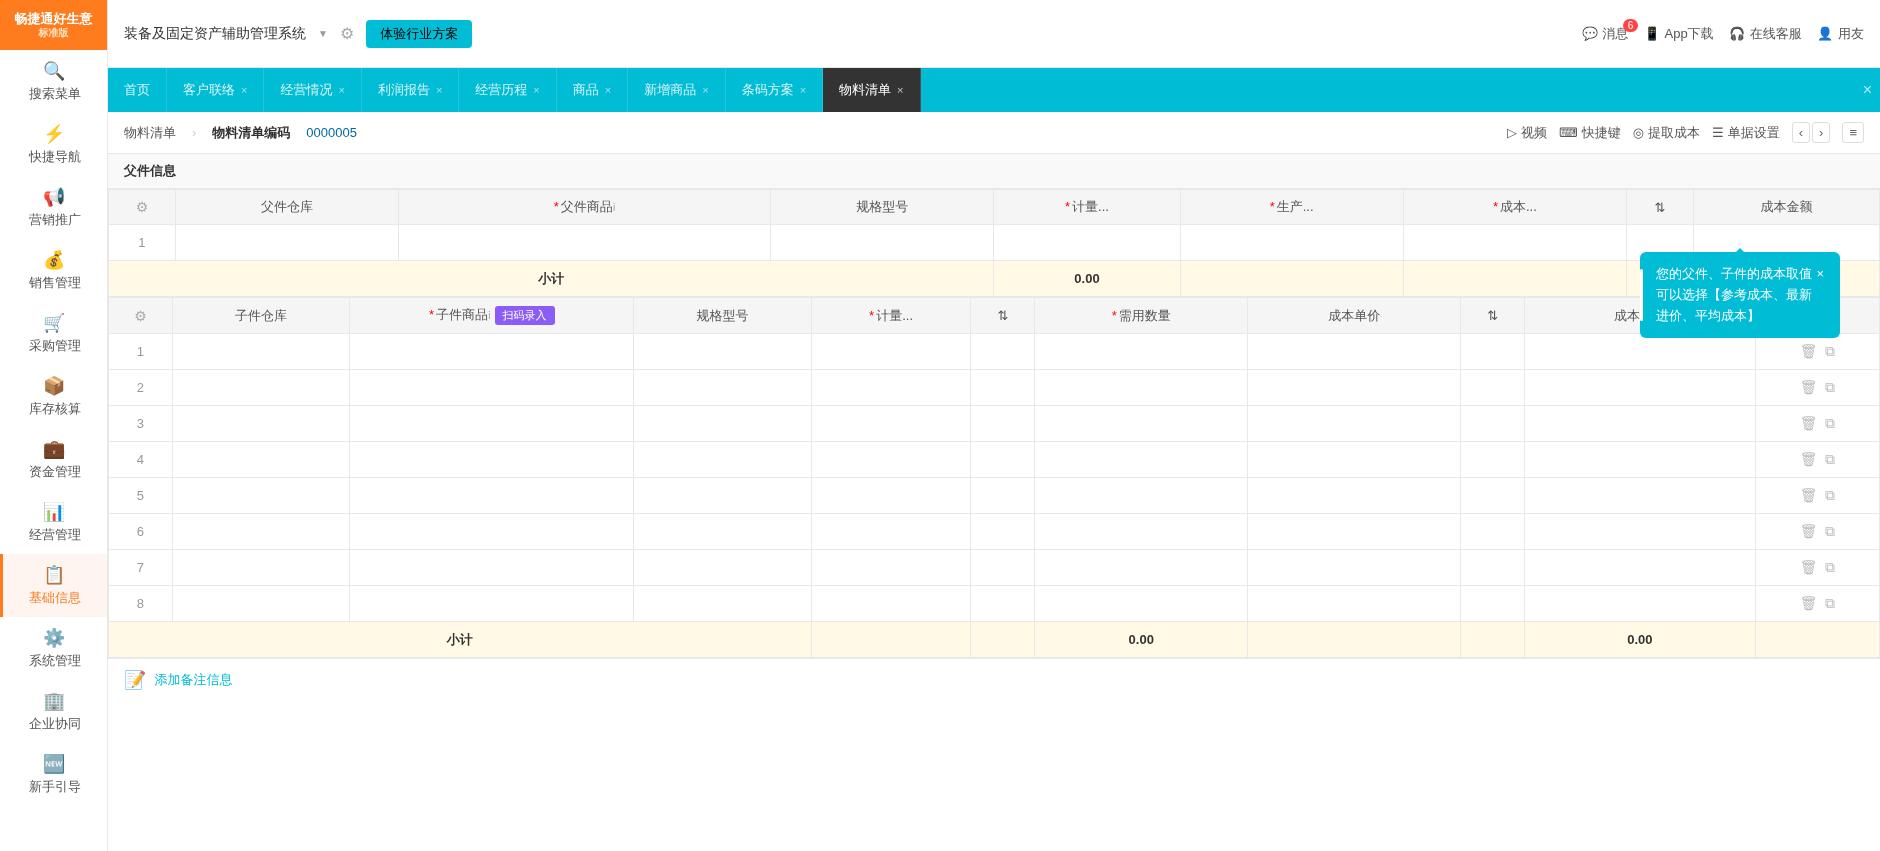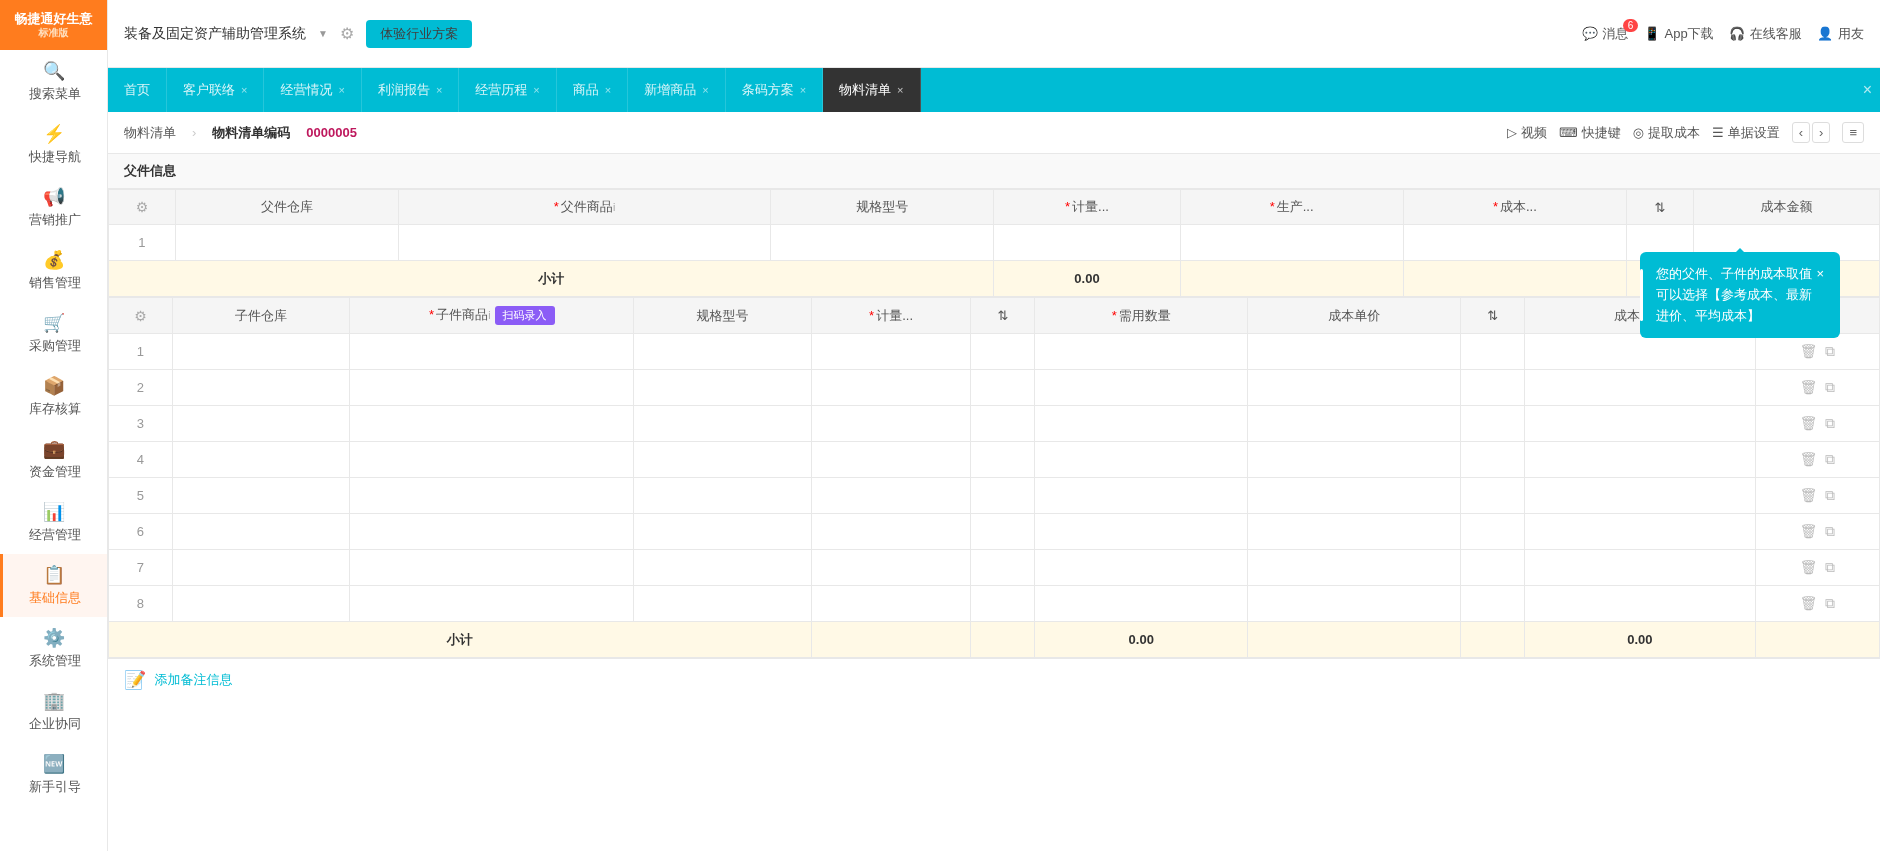--- a/index.html
+++ b/index.html
@@ -64,21 +64,21 @@
       display: flex;
       align-items: center;
       gap: 12px;
       color: #555;
       font-size: 13px;
     }
     .system-title { color: #333; font-size: 14px; }
     .dropdown-arrow { color: #999; font-size: 10px; }
     .btn-trial {
       background: #00bcd4;
-      color: #404040;
+      color: #000000;
       border: none;
       border-radius: 4px;
       padding: 5px 14px;
       cursor: pointer;
       font-size: 13px;
     }
     .top-header-right {
       display: flex;
       align-items: center;
       gap: 16px;
@@ -142,21 +142,21 @@
       padding: 10px 16px;
       border-bottom: 1px solid #e8e8e8;
       gap: 16px;
     }
     .breadcrumb-item {
       color: #555;
       font-size: 13px;
       cursor: pointer;
     }
     .breadcrumb-item.current { color: #333; font-weight: bold; }
-    .page-code { color: #be185d; font-size: 13px; font-weight: bold; }
+    .page-code { color: #0369a1; font-size: 13px; font-weight: normal; }
 
     
     .page-actions {
       margin-left: auto;
       display: flex;
       align-items: center;
       gap: 12px;
       font-size: 12px;
       color: #555;
     }

